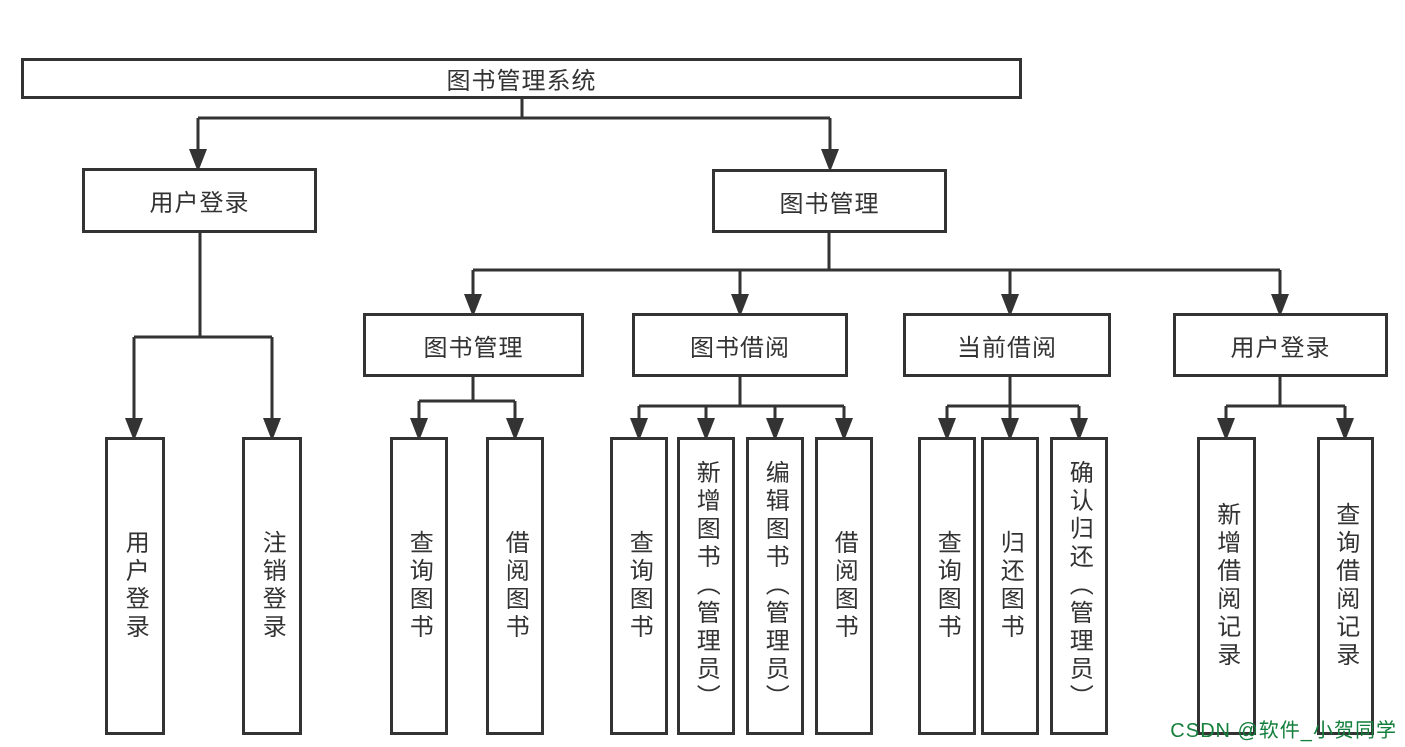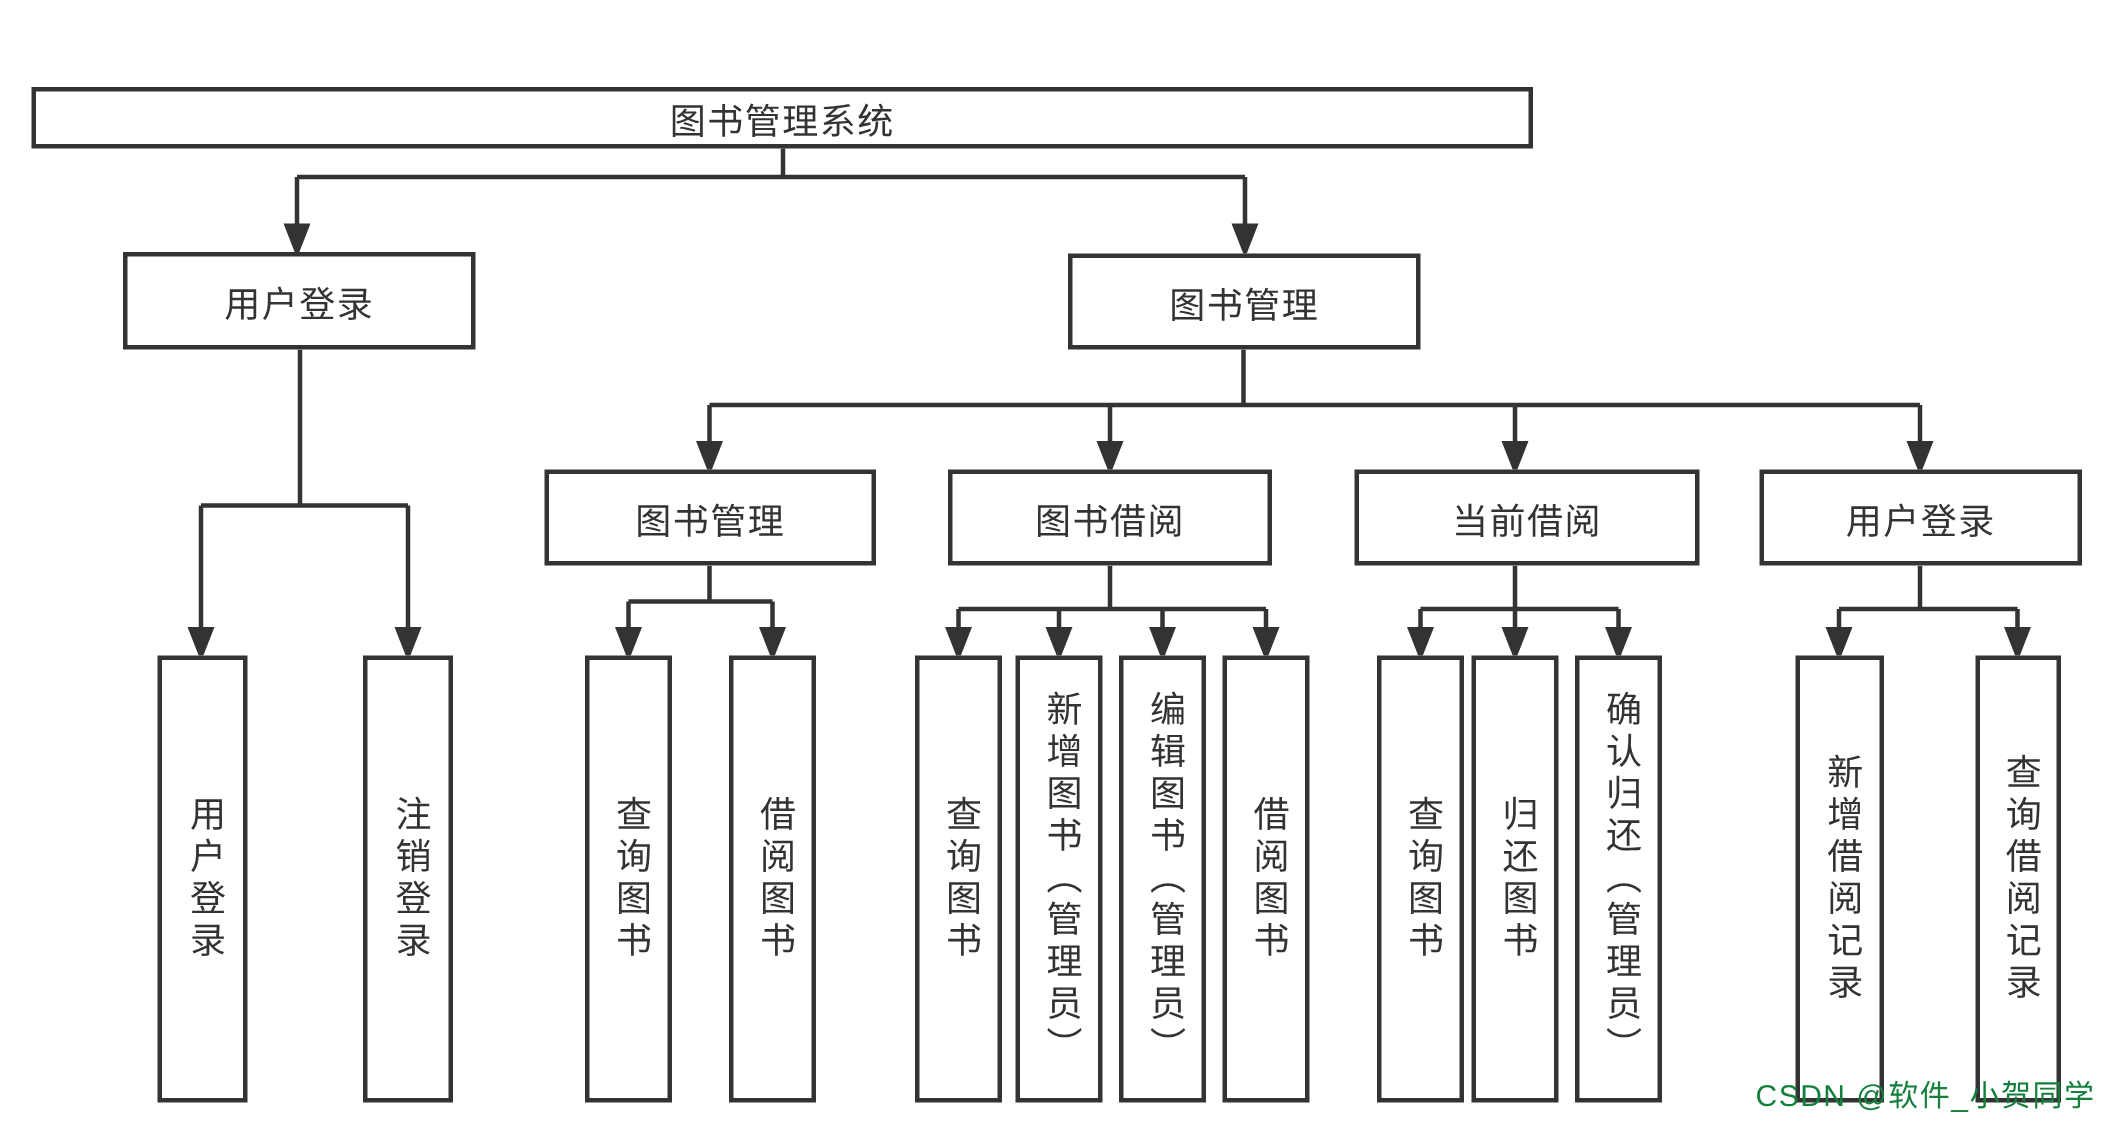--- a/index.html
+++ b/index.html
@@ -88,21 +88,21 @@
   <div class="node hnode" style="left:712px;top:169px;width:235px;height:64px;">
     <span>图书管理</span>
   </div>
 
   <div class="node hnode" style="left:363px;top:313px;width:221px;height:64px;">
     <span>图书管理</span>
   </div>
   <div class="node hnode" style="left:632px;top:313px;width:216px;height:64px;text-align:center;">
     <span>图书借阅</span>
   </div>
-  <div class="node hnode" style="left:903px;top:313px;width:230px;height:64px;">
+  <div class="node hnode" style="left:903px;top:313px;width:208px;height:64px;">
     <span>当前借阅</span>
   </div>
   <div class="node hnode" style="left:1173px;top:313px;width:215px;height:64px;">
     <span>用户登录</span>
   </div>
 
   <div class="node vnode" style="left:105px;top:437px;width:60px;height:298px;">
     <span>用户登录</span>
   </div>
   <div class="node vnode" style="left:242px;top:437px;width:60px;height:298px;">

